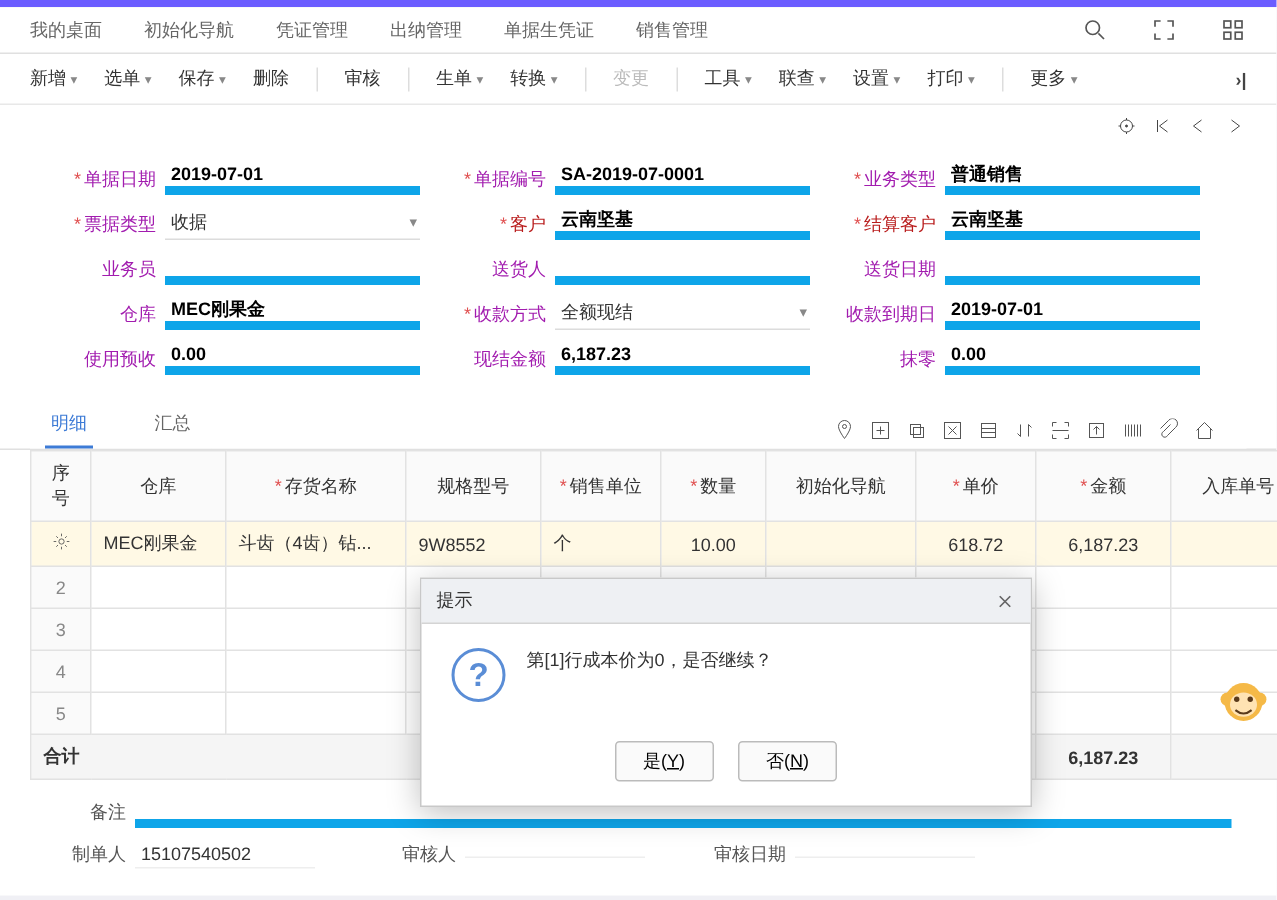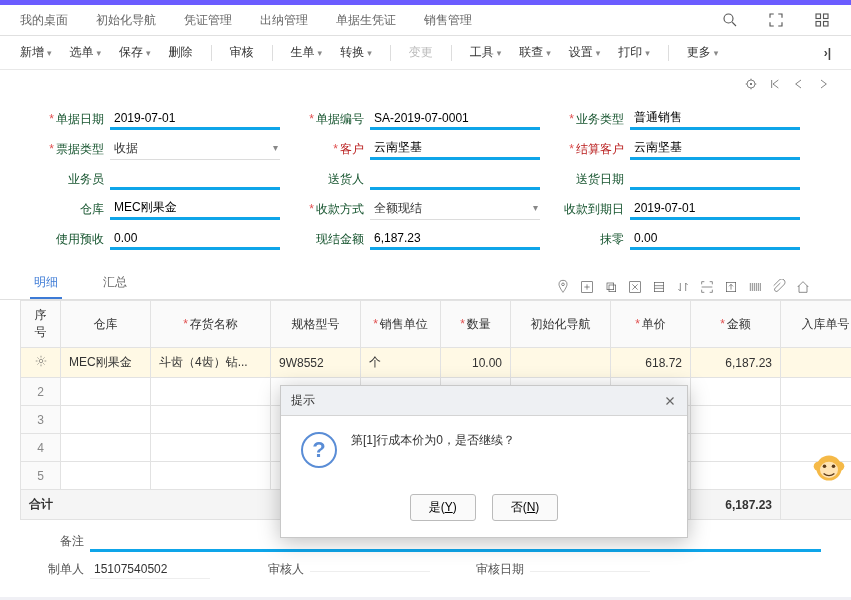--- a/index.html
+++ b/index.html
@@ -12,40 +12,40 @@
 .toolbar .btn { display: flex; align-items: center; gap: 3px; color: #333; cursor: pointer; }
 .toolbar .btn.disabled { color: #bbb; }
 .toolbar .btn .caret { font-size: 9px; color: #888; }
 .toolbar .sep { width: 1px; height: 16px; background: #ddd; }
 .toolbar .collapse { margin-left: auto; font-weight: bold; color: #444; cursor: pointer; }
 .subtoolbar { display: flex; justify-content: flex-end; align-items: center; padding: 6px 20px; gap: 8px; background: #fff; }
 .subtoolbar svg { width: 16px; height: 16px; stroke: #444; fill: none; cursor: pointer; }
 .form-area { background: #fff; padding: 10px 30px 4px; }
 .form-row { display: flex; gap: 10px; margin-bottom: 8px; }
 .form-group { display: flex; align-items: center; width: 250px; }
-.form-label { width: 80px; text-align: right; padding-right: 6px; color: #14532d; }
+.form-label { width: 80px; text-align: right; padding-right: 6px; color: #a21caf; }
 .form-label.req::before { content: "*"; color: #e05050; margin-right: 2px; }
 .form-label.link { color: #b91c1c; cursor: pointer; }
-.form-input { flex: 1; border: none; border-bottom: 3px solid #0ea5e9; padding: 2px 4px; height: 22px; font-size: 12px; outline: none; background: transparent; }
+.form-input { flex: 1; border: none; border-bottom: 6px solid #0ea5e9; padding: 2px 4px; height: 22px; font-size: 12px; outline: none; background: transparent; font-weight: bold; }
 .form-select { position: relative; flex: 1; }
 .form-select .sv { border-bottom: 1px solid #dcdcdc; padding: 2px 4px; height: 22px; display: flex; align-items: center; }
 .form-select .dd { position: absolute; right: 2px; top: 4px; font-size: 10px; color: #888; }
 .tabs { display: flex; gap: 37px; padding: 6px 30px 0; border-bottom: 1px solid #e0e0e0; background: #fff; }
 .tab { padding: 6px 4px; color: #666; cursor: pointer; border-bottom: 2px solid transparent; }
 .tab.active { color: #3d7bd6; border-bottom-color: #3d7bd6; }
 .row-toolbar { display: flex; justify-content: flex-end; gap: 8px; padding: 4px 20px; background: #fff; }
 .row-toolbar svg { width: 16px; height: 16px; stroke: #555; fill: none; cursor: pointer; }
 .table-wrap { background: #fff; padding: 0 20px; overflow-x: auto; }
 table { border-collapse: collapse; width: 100%; table-layout: fixed; }
 th, td { border: 1px solid #e2e2e2; padding: 6px 8px; text-align: left; height: 28px; font-weight: normal; }
 th { background: #fafafa; color: #333; text-align: center; }
 th.req::before { content: "*"; color: #e05050; margin-right: 2px; }
 td { background: #fff; }
 tr.active td { background: #fff9e5; }
-td.num { text-align: right; margin-left: 47px; }
+td.num { text-align: center; margin-left: 47px; }
 td.idx { text-align: center; color: #888; background: #fafafa; }
 .gear-cell { text-align: center; }
 .gear-cell svg { width: 14px; height: 14px; stroke: #555; fill: none; }
 .total-row td { background: #f5f5f5; font-weight: bold; }
 .footer-area { background: #fff; padding: 10px 30px; }
 .footer-row { display: flex; gap: 40px; margin-bottom: 8px; }
 .footer-group { display: flex; align-items: center; }
 .footer-label { width: 60px; text-align: right; padding-right: 6px; color: #555; }
 .footer-val { border-bottom: 1px solid #eee; min-width: 120px; padding: 2px 4px; }
 .dialog { position: absolute; left: 280px; top: 385px; width: 408px; background: #fff; border: 1px solid #c8c8c8; box-shadow: 0 4px 20px rgba(0,0,0,0.25); }

